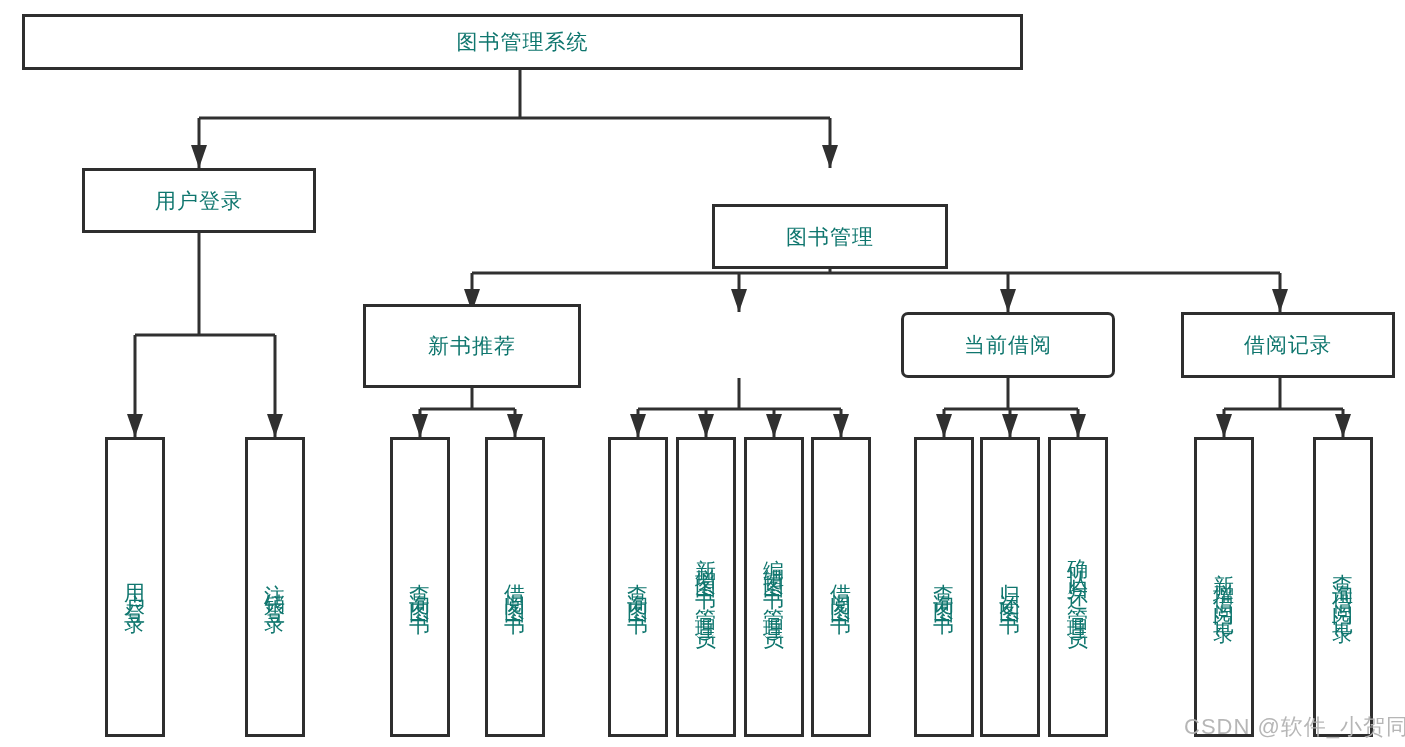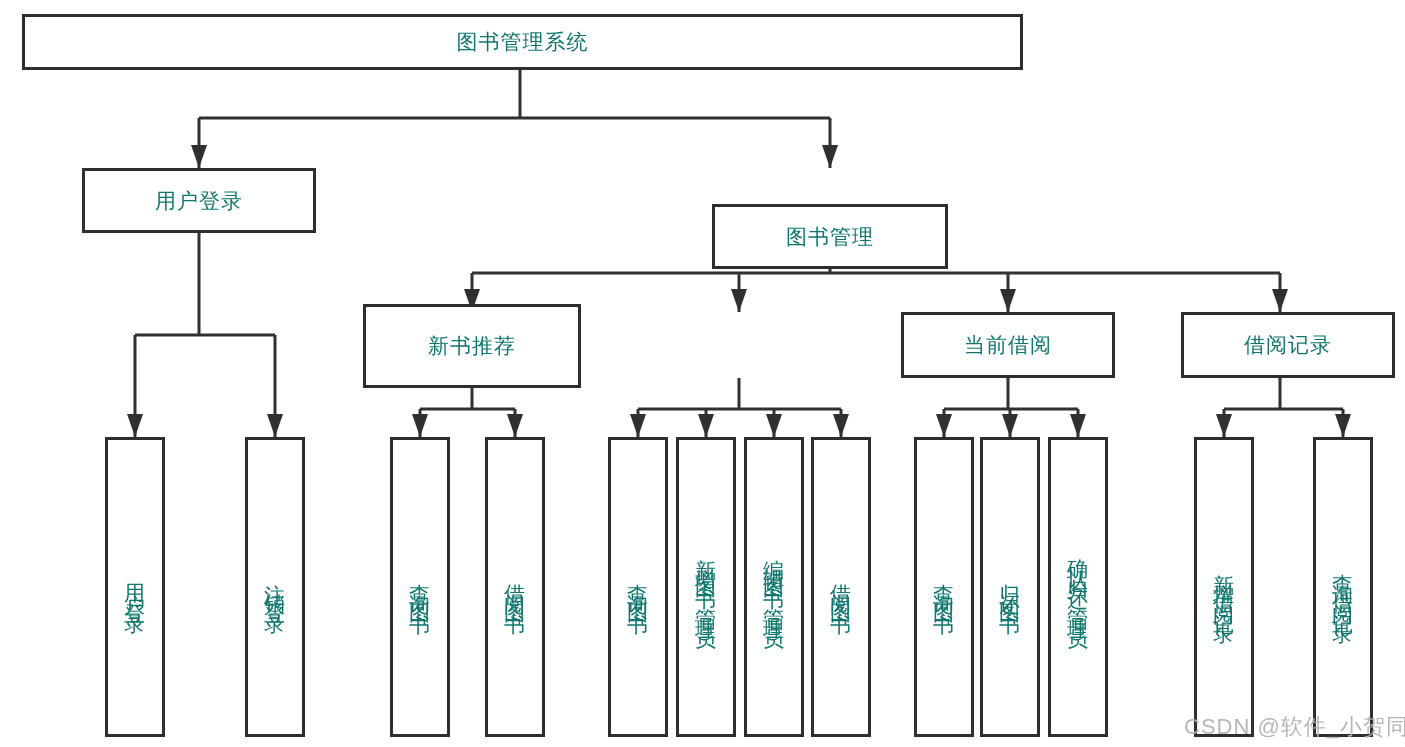--- a/index.html
+++ b/index.html
@@ -112,21 +112,21 @@
       <polygon points="1335,414 1351,414 1343,437"></polygon>
     </g>
   </svg>
 
   <div class="box" style="left:22px; top:14px; width:1001px; height:56px;">图书管理系统</div>
 
   <div class="box" style="left:82px; top:168px; width:234px; height:65px;">用户登录</div>
   <div class="box" style="left:712px; top:168px; width:236px; height:65px;margin-top:36px;">图书管理</div>
 
   <div class="box" style="left:363px; top:304px; width:218px; height:84px;">新书推荐</div>
-  <div class="box" style="left:901px; top:312px; width:214px; height:66px;">当前借阅</div>
+  <div class="box" style="left:901px; top:312px; width:214px; height:66px;border-radius:7px;">当前借阅</div>
   <div class="box" style="left:1173px; top:312px; width:214px; height:66px;margin-left:8px;">借阅记录</div>
 
   <div class="box vbox" style="left:105px; top:437px; width:60px; height:300px;">
     <span>用户登录</span>
   </div>
   <div class="box vbox" style="left:245px; top:437px; width:60px; height:300px;">
     <span>注销登录</span>
   </div>
 
   <div class="box vbox" style="left:390px; top:437px; width:60px; height:300px;">

